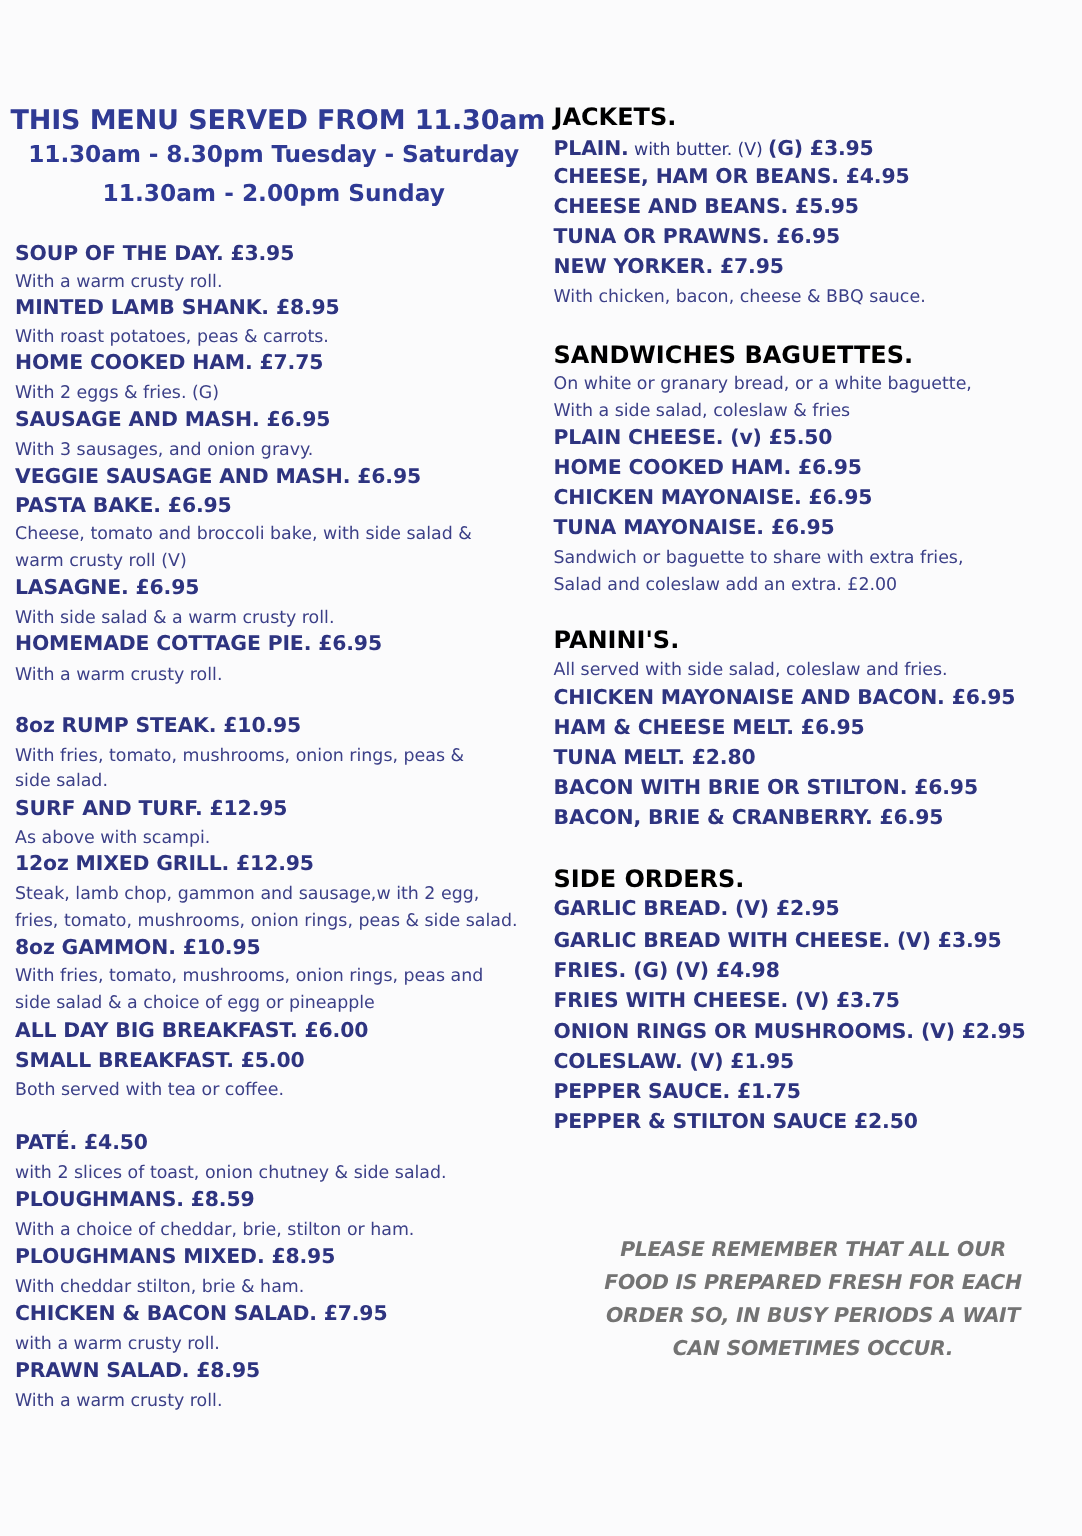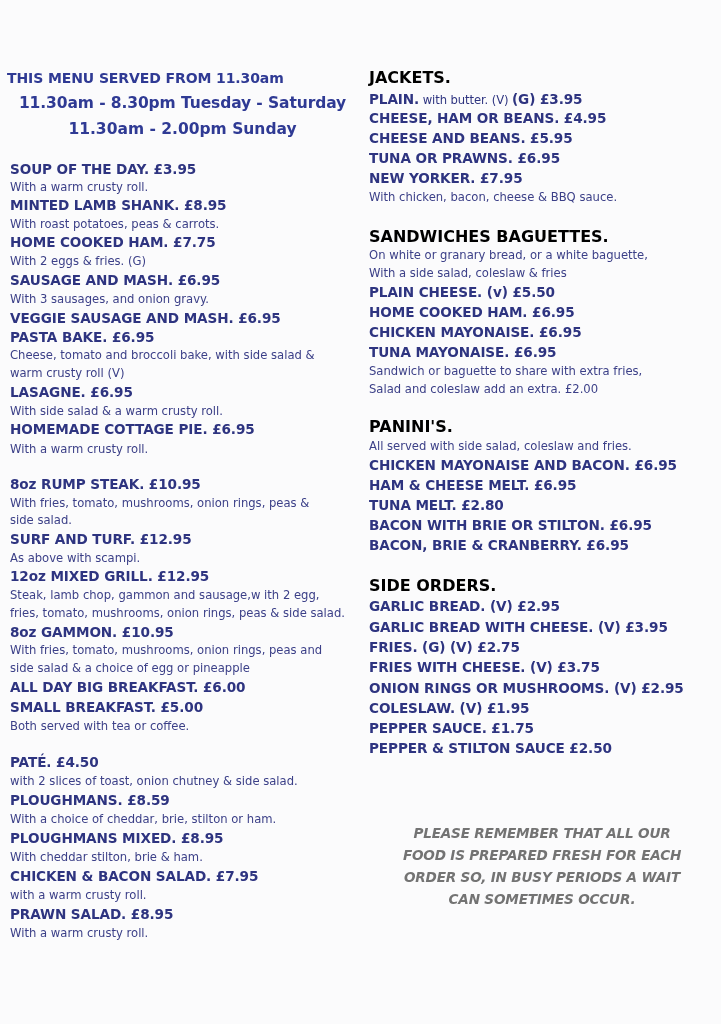--- a/index.html
+++ b/index.html
@@ -9,21 +9,21 @@
     font-family: "DejaVu Sans", sans-serif;
     color: #2e3480;
     position: relative;
   }
   .page { position: absolute; inset: 0; }
   .col { position: absolute; top: 0; }
   .col-left { left: 10px; width: 345px; }
   .col-right { left: 369px; width: 340px; }
 
   .hours { position: absolute; left: 0; width: 345px; text-align: center; font-weight: bold; color: #2f3a94; }
-  .hours .l1 { position: absolute; top: 70px; left: -3px; width: 345px; font-size: 14px; text-align: left; white-space: nowrap; letter-spacing: -0.1px; }
+  .hours .l1 { position: absolute; top: 70px; left: -3px; width: 345px; font-size: 18px; text-align: left; white-space: nowrap; letter-spacing: -0.1px; }
   .hours .l2 { position: absolute; top: 94px; left: 0; width: 345px; font-size: 15.5px; white-space: nowrap; letter-spacing: -0.1px; }
   .hours .l3 { position: absolute; top: 120px; left: 0; width: 345px; font-size: 15.5px; white-space: nowrap; }
 
   .item-title { position: absolute; left: 0; font-weight: bold; font-size: 13.6px; white-space: nowrap; color: #2e3480; letter-spacing: -0.1px; }
   .item-desc { position: absolute; left: 0; font-size: 11.6px; white-space: nowrap; color: #3c4088; }
   .sec-title { position: absolute; left: 0; font-weight: bold; font-size: 16px; white-space: nowrap; color: #000000; }
   .inline-desc { font-weight: normal; font-size: 11.6px; }
 
   .notice { position: absolute; left: 382px; width: 320px; top: 822px; text-align: center; font-weight: bold; font-style: italic; font-size: 13.6px; line-height: 22px; color: #737373; letter-spacing: -0.2px; }
   .notice div { white-space: nowrap; }
@@ -124,21 +124,21 @@
     <div class="item-desc" style="top:439px">All served with side salad, coleslaw and fries.</div>
     <div class="item-title" style="top:457px">CHICKEN MAYONAISE AND BACON.  £6.95</div>
     <div class="item-title" style="top:477px">HAM &amp; CHEESE MELT.  £6.95</div>
     <div class="item-title" style="top:497px">TUNA MELT.  £2.80</div>
     <div class="item-title" style="top:517px">BACON WITH BRIE OR STILTON.  £6.95</div>
     <div class="item-title" style="top:537px">BACON, BRIE &amp; CRANBERRY.  £6.95</div>
 
     <div class="sec-title" style="top:576px">SIDE ORDERS.</div>
     <div class="item-title" style="top:598px">GARLIC BREAD. (V)  £2.95</div>
     <div class="item-title" style="top:619px">GARLIC BREAD WITH CHEESE. (V)  £3.95</div>
-    <div class="item-title" style="top:639px">FRIES. (G) (V) £2.75</div>
+    <div class="item-title" style="top:639px">FRIES. (G) (V) £4.98</div>
     <div class="item-title" style="top:659px">FRIES WITH CHEESE. (V) £3.75</div>
     <div class="item-title" style="top:680px">ONION RINGS OR MUSHROOMS. (V)  £2.95</div>
     <div class="item-title" style="top:700px">COLESLAW. (V)  £1.95</div>
     <div class="item-title" style="top:720px">PEPPER SAUCE.  £1.75</div>
     <div class="item-title" style="top:740px">PEPPER &amp; STILTON SAUCE £2.50</div>
   </div>
 
   <div class="notice">
     <div>PLEASE REMEMBER THAT ALL OUR</div>
     <div>FOOD IS PREPARED FRESH FOR EACH</div>

